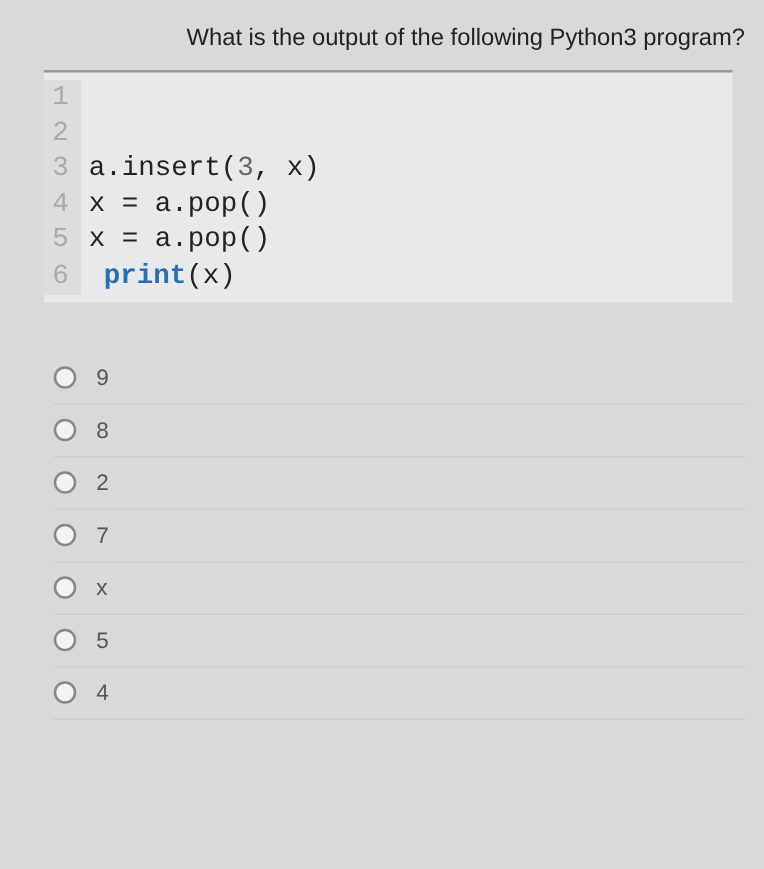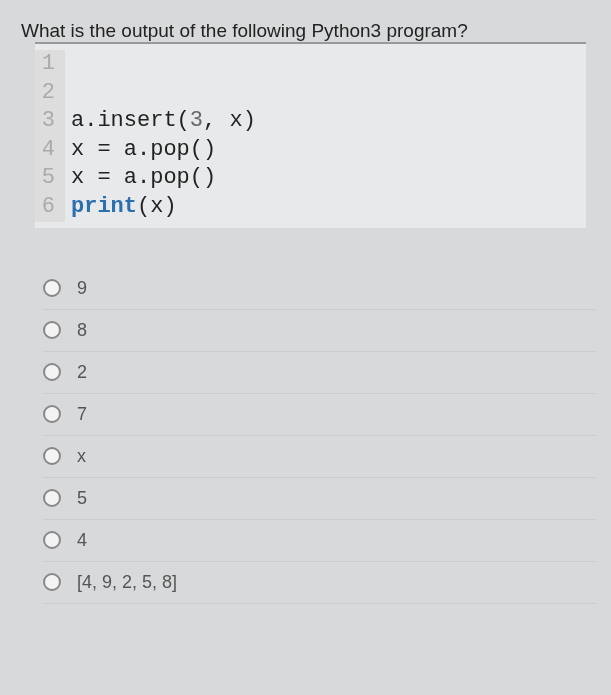--- a/index.html
+++ b/index.html
@@ -11,21 +11,23 @@
       width: 611px;
       height: 695px;
       background: #d8d9da;
       font-family: Arial, Helvetica, sans-serif;
       padding: 20px 15px;
       color: #333;
     }
     .question-title {
       font-size: 19px;
       color: #222;
+      margin-bottom: 14px;
       padding-left: 6px;
+      text-align: right;
     }
     .code-block {
       background: #e8e9ea;
       border-top: 2px solid #999;
       padding: 6px 0 6px 0;
       margin-left: 20px;
       margin-right: 10px;
       margin-bottom: 40px;
       font-family: "Courier New", monospace;
       font-size: 22px;
@@ -41,21 +43,21 @@
       color: #aaa;
       padding-right: 10px;
       background: #ddd;
       font-weight: normal;
     }
     .code-text {
       padding-left: 6px;
       white-space: pre;
       color: #222;
     }
-    .kw { color: #2a6fb0; font-weight: bold; }
+    .kw { color: #2a6fb0; font-weight: bold; margin-left: 12px; }
     .num { color: #666; }
     .options {
       padding-left: 28px;
     }
     .option {
       display: flex;
       align-items: center;
       padding: 10px 0;
       font-size: 18px;
       color: #555;
@@ -123,17 +125,13 @@
     <span>x</span>
   </div>
   <div class="option">
     <span class="radio"></span>
     <span>5</span>
   </div>
   <div class="option">
     <span class="radio"></span>
     <span>4</span>
   </div>
-  <div class="option">
-    <span class="radio"></span>
-    <span>[4, 9, 2, 5, 8]</span>
-  </div>
 </div>
 
 </body></html>

